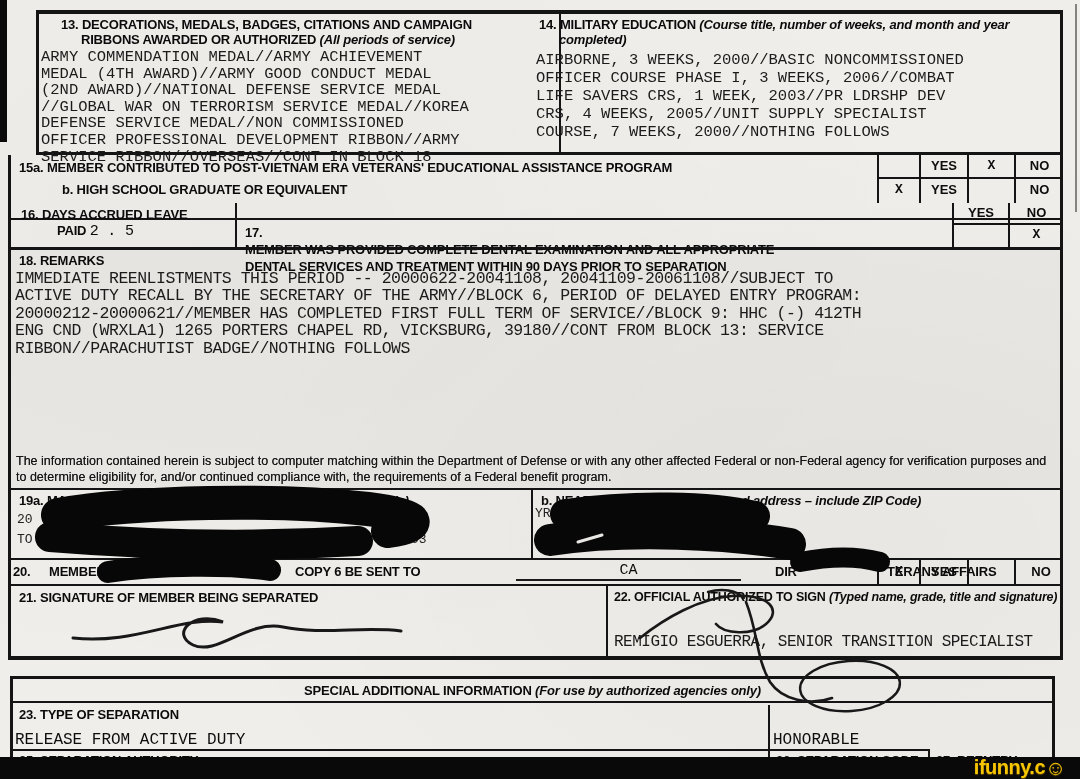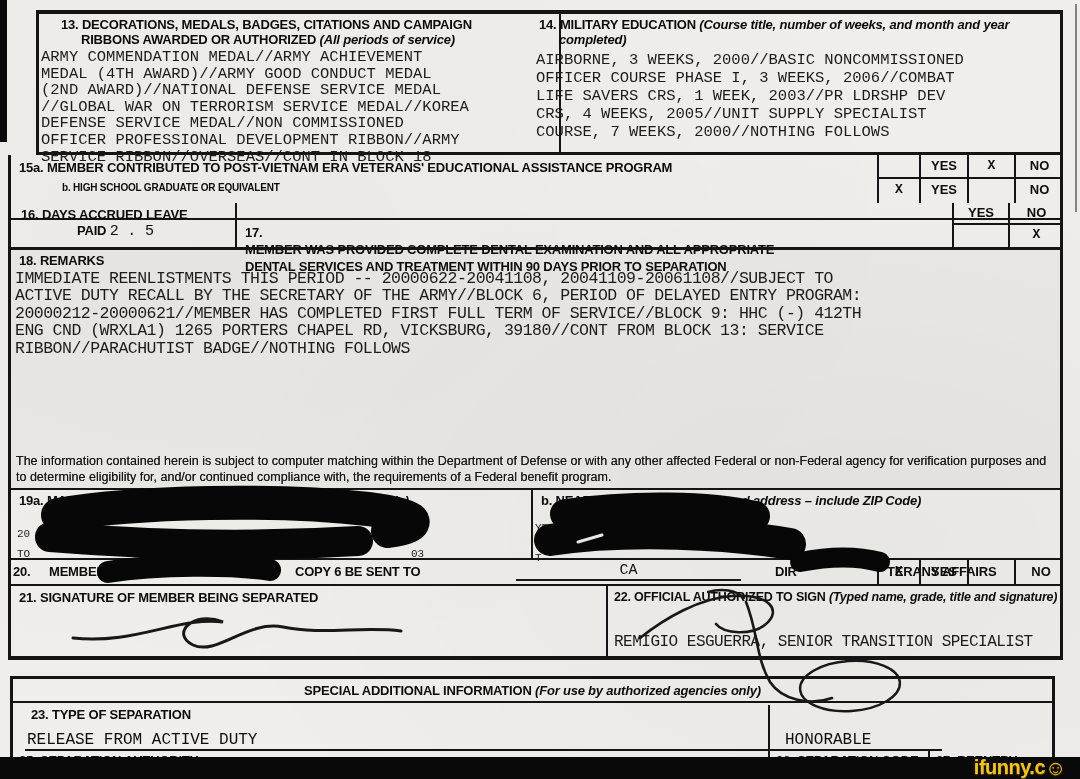--- a/index.html
+++ b/index.html
@@ -22,61 +22,61 @@
   .sec13{left:8px; top:10px; width:525px; height:145px; border-top-width:4px; border-left-width:3px; border-bottom-width:3px; border-right-width:2px;margin-left:28px;}
   .sec14{left:533px; top:10px; width:530px; height:145px; border-top-width:4px; border-right-width:3px; border-bottom-width:3px;}
   .hdr13{padding:3px 2px 0 22px; font-size:13px; line-height:15px;}
   .hdr13 .ind{margin-left:20px;}
   .tw13{padding:2px 0 0 2px; font-size:15.5px; line-height:16.6px;}
   .hdr14{padding:3px 2px 0 26px; text-indent:-20px; font-size:13px; line-height:15px;}
   .tw14{padding:4px 0 0 3px; font-size:15.5px; line-height:18px;}
   
   .sec15{left:8px; top:155px; width:1055px; height:65px; border-left-width:3px; border-right-width:3px; border-bottom-width:2px;}
   .l15a{position:absolute; left:8px; top:5px; font-size:13px;}
-  .l15b{position:absolute; left:22px; top:27px; font-size:10px;padding-left:29px;}
+  .l15b{position:absolute; left:22px; top:27px; font-size:13px;padding-left:29px;}
   .cells15{position:absolute; left:866px; top:0; width:186px; height:48px; display:grid; grid-template-columns:42px 48px 47px 49px; grid-template-rows:24px 24px;}
   .cells15 > div{border-left:2px solid #141414; text-align:center; font-size:13px; font-weight:bold; line-height:22px;}
   .cells15 > div.r1{border-bottom:2px solid #141414;}
   .xmark{font-family:"Liberation Mono","DejaVu Sans Mono",monospace; font-weight:normal; font-size:15px;}
   
   .sec16{left:8px; top:203px; width:229px; height:44px; border-left-width:3px; border-right-width:2px;}
   .sec17{left:237px; top:203px; width:826px; height:44px; border-right-width:3px;}
   .l16{padding:4px 0 0 10px; font-size:13px; line-height:16px;}
-  .l16 .paidline{margin-left:56px;}
+  .l16 .paidline{margin-left:36px;}
   .val16{font-family:"Liberation Mono",monospace; font-weight:normal; font-size:15px;}
   .l17{padding:4px 0 0 8px; font-size:13px; line-height:17px; white-space:pre-line; width:700px;}
   .cells17{position:absolute; left:715px; top:0; width:111px; height:44px; display:grid; grid-template-columns:56px 55px; grid-template-rows:22px 22px;}
   .cells17 > div{border-left:2px solid #141414; text-align:center; font-size:13px; font-weight:bold; line-height:20px;}
   .cells17 > div.r1{border-bottom:2px solid #141414;}
   
   .sec18{left:8px; top:247px; width:1055px; height:243px; border-top-width:3px; border-left-width:3px; border-right-width:3px; border-bottom-width:2px; background:rgba(0,0,0,0.025);}
   .l18{padding:3px 0 0 8px; font-size:13px;}
   .tw18{padding:2px 0 0 4px; font-size:16.5px; line-height:17.4px; letter-spacing:-0.5px;}
   .disclaimer{position:absolute; left:5px; bottom:3px; width:1042px; font-size:12.5px; line-height:16px; color:#161616; text-shadow:0 0 0.4px #444;}
   
   .sec19a{left:8px; top:490px; width:525px; height:70px; border-left-width:3px; border-right-width:2px; border-bottom-width:2px;}
   .sec19b{left:533px; top:490px; width:530px; height:70px; border-right-width:3px; border-bottom-width:2px;}
   .h19{padding:3px 0 0 8px; font-size:13px;}
-  .frag{position:absolute; font-family:"Liberation Mono",monospace; font-size:11px; color:#222;margin-top:16px;}
+  .frag{position:absolute; font-family:"Liberation Mono",monospace; font-size:13px; color:#222;}
   
   .sec20{left:8px; top:560px; width:1055px; height:26px; border-left-width:3px; border-right-width:3px; border-bottom-width:2px;}
   .sec20 .piece{position:absolute; top:4px; font-size:13px;}
   .blankline{position:absolute; left:505px; top:2px; width:225px; border-bottom:2px solid #1a1a1a; text-align:center; font-family:"Liberation Mono",monospace; font-size:15px; height:19px;}
   .cells20{position:absolute; left:866px; top:0; width:189px; height:26px; display:grid; grid-template-columns:42px 48px 47px 52px; grid-template-rows:26px;}
   .cells20 > div{border-left:2px solid #141414; text-align:center; font-size:13px; font-weight:bold; line-height:24px;}
   
   .sec21{left:8px; top:586px; width:600px; height:74px; border-left-width:3px; border-right-width:2px; border-bottom-width:4px;}
   .sec22{left:608px; top:586px; width:455px; height:74px; border-right-width:3px; border-bottom-width:4px;}
   .h21{padding:4px 0 0 8px; font-size:13px;}
   .h22{padding:4px 0 0 6px; font-size:12.5px;}
   .name22{position:absolute; left:6px; top:47px; font-family:"Liberation Mono",monospace; font-size:16px; letter-spacing:-0.5px; color:#1b1b1b;}
   
   .secsp{left:10px; top:676px; width:1045px; height:103px; border-top-width:3px; border-left-width:3px; border-right-width:3px;}
   .sphdr{height:24px; border-bottom:2px solid #141414; text-align:center; font-size:13px; padding-top:4px;}
-  .sprow{position:absolute; left:12px; top:26px; width:917px; height:46px; border-bottom:2px solid #141414;}
+  .sprow{position:absolute; left:0; top:26px; width:917px; height:46px; border-bottom:2px solid #141414;}
   .spdiv{position:absolute; left:755px; top:26px; width:0; height:46px; border-left:2px solid #141414;}
   .c23{position:absolute; left:6px; top:2px; font-size:13px;}
   .c24{position:absolute; left:763px; top:2px; font-size:13px;}
   .v23{position:absolute; left:2px; top:26px; font-family:"Liberation Mono",monospace; font-size:16px;}
   .v24{position:absolute; left:760px; top:26px; font-family:"Liberation Mono",monospace; font-size:16px;}
   .sprow2{position:absolute; left:0; top:72px; width:1039px; height:31px;}
   .d26{position:absolute; left:755px; top:72px; height:31px; border-left:2px solid #141414;}
   .d27{position:absolute; left:915px; top:72px; height:31px; border-left:2px solid #141414;}
   .c25{position:absolute; left:6px; top:2px; font-size:13px;}
   .c26{position:absolute; left:763px; top:2px; font-size:13px;}

